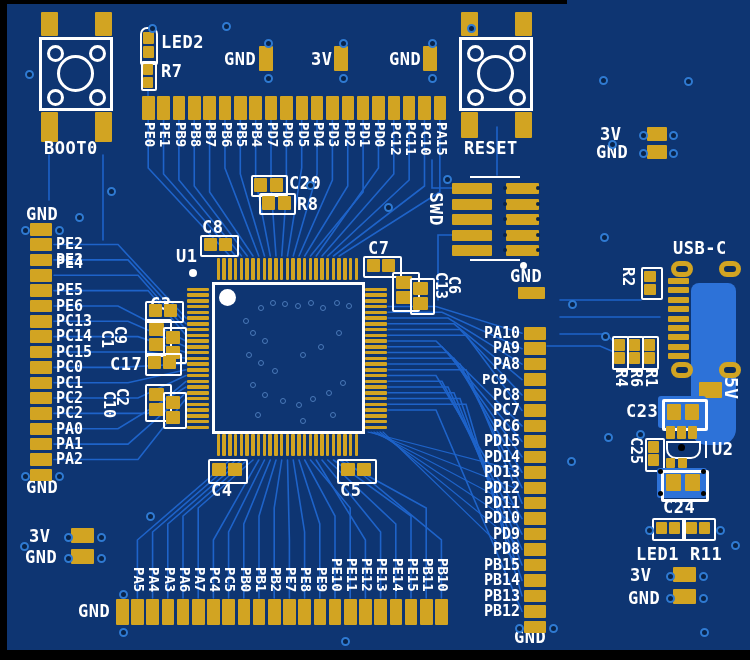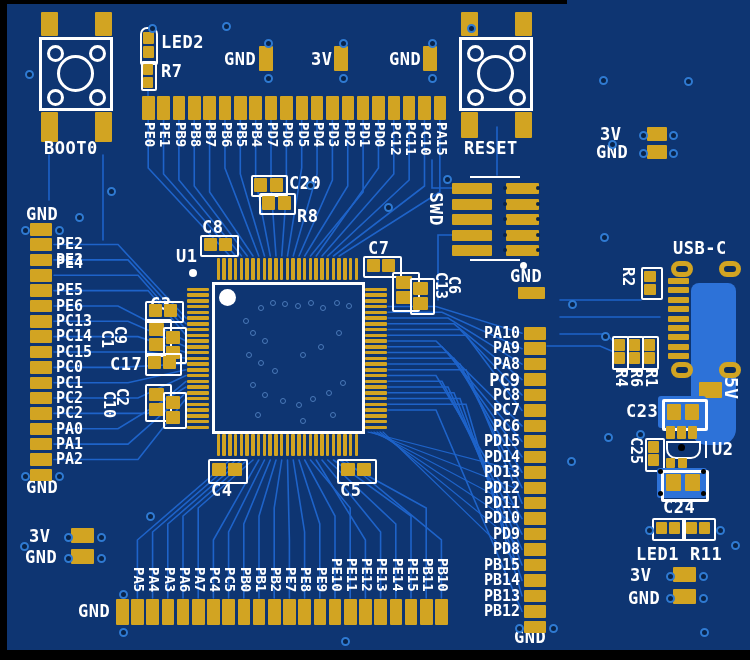--- a/index.html
+++ b/index.html
@@ -158,21 +158,21 @@
   <div class="silk big" style="left:389px;top:51px">GND</div>
   <div class="pad" style="left:423px;top:46px;width:14px;height:25px"></div>
 
   <div class="smdbox" style="left:251px;top:175px;width:33px;height:18px"></div>
   <div class="pad" style="left:254px;top:178px;width:13px;height:14px"></div>
   <div class="pad" style="left:270px;top:178px;width:13px;height:14px"></div>
   <div class="silk big" style="left:289px;top:175px">C20</div>
   <div class="smdbox" style="left:259px;top:193px;width:33px;height:18px"></div>
   <div class="pad" style="left:262px;top:196px;width:13px;height:14px"></div>
   <div class="pad" style="left:278px;top:196px;width:13px;height:14px"></div>
-  <div class="silk big" style="left:297px;top:208px">R8</div>
+  <div class="silk big" style="left:297px;top:196px">R8</div>
 
   <div class="silk big" style="left:600px;top:126px">3V</div>
   <div class="pad" style="left:647px;top:127px;width:20px;height:14px"></div>
   <div class="silk big" style="left:596px;top:144px">GND</div>
   <div class="pad" style="left:647px;top:145px;width:20px;height:14px"></div>
 
   <div class="vlabel big" style="left:427px;top:192px;font-size:18px">SWD</div>
   <div id="swd-pads">
       <div class="pad" style="left:452px;top:183px;width:40px;height:11px"></div>
       <div class="pad" style="left:506px;top:183px;width:33px;height:11px"></div>
@@ -480,21 +480,21 @@
       <div class="via" style="left:55px;top:471.6px"></div>
     </div>
   <div id="right-header">
       <div class="pad" style="left:524px;top:327px;width:22px;height:12.5px"></div>
       <div class="silk pin-lbl" style="left:458px;top:326px;width:62px;text-align:right;font-size:15px">PA10</div>
       <div class="pad" style="left:524px;top:342.45px;width:22px;height:12.5px"></div>
       <div class="silk pin-lbl" style="left:458px;top:341.45px;width:62px;text-align:right;font-size:15px">PA9</div>
       <div class="pad" style="left:524px;top:357.9px;width:22px;height:12.5px"></div>
       <div class="silk pin-lbl" style="left:458px;top:356.9px;width:62px;text-align:right;font-size:15px">PA8</div>
       <div class="pad" style="left:524px;top:373.35px;width:22px;height:12.5px"></div>
-      <div class="silk pin-lbl" style="left:458px;top:372.35px;width:62px;text-align:right;font-size:17px">PC9</div>
+      <div class="silk pin-lbl" style="left:482px;top:372.35px;width:62px;text-align:left;font-size:14px">PC9</div>
       <div class="pad" style="left:524px;top:388.8px;width:22px;height:12.5px"></div>
       <div class="silk pin-lbl" style="left:458px;top:387.8px;width:62px;text-align:right;font-size:15px">PC8</div>
       <div class="pad" style="left:524px;top:404.25px;width:22px;height:12.5px"></div>
       <div class="silk pin-lbl" style="left:458px;top:403.25px;width:62px;text-align:right;font-size:15px">PC7</div>
       <div class="pad" style="left:524px;top:419.7px;width:22px;height:12.5px"></div>
       <div class="silk pin-lbl" style="left:458px;top:418.7px;width:62px;text-align:right;font-size:15px">PC6</div>
       <div class="pad" style="left:524px;top:435.15px;width:22px;height:12.5px"></div>
       <div class="silk pin-lbl" style="left:458px;top:434.15px;width:62px;text-align:right;font-size:15px">PD15</div>
       <div class="pad" style="left:524px;top:450.6px;width:22px;height:12.5px"></div>
       <div class="silk pin-lbl" style="left:458px;top:449.6px;width:62px;text-align:right;font-size:15px">PD14</div>

